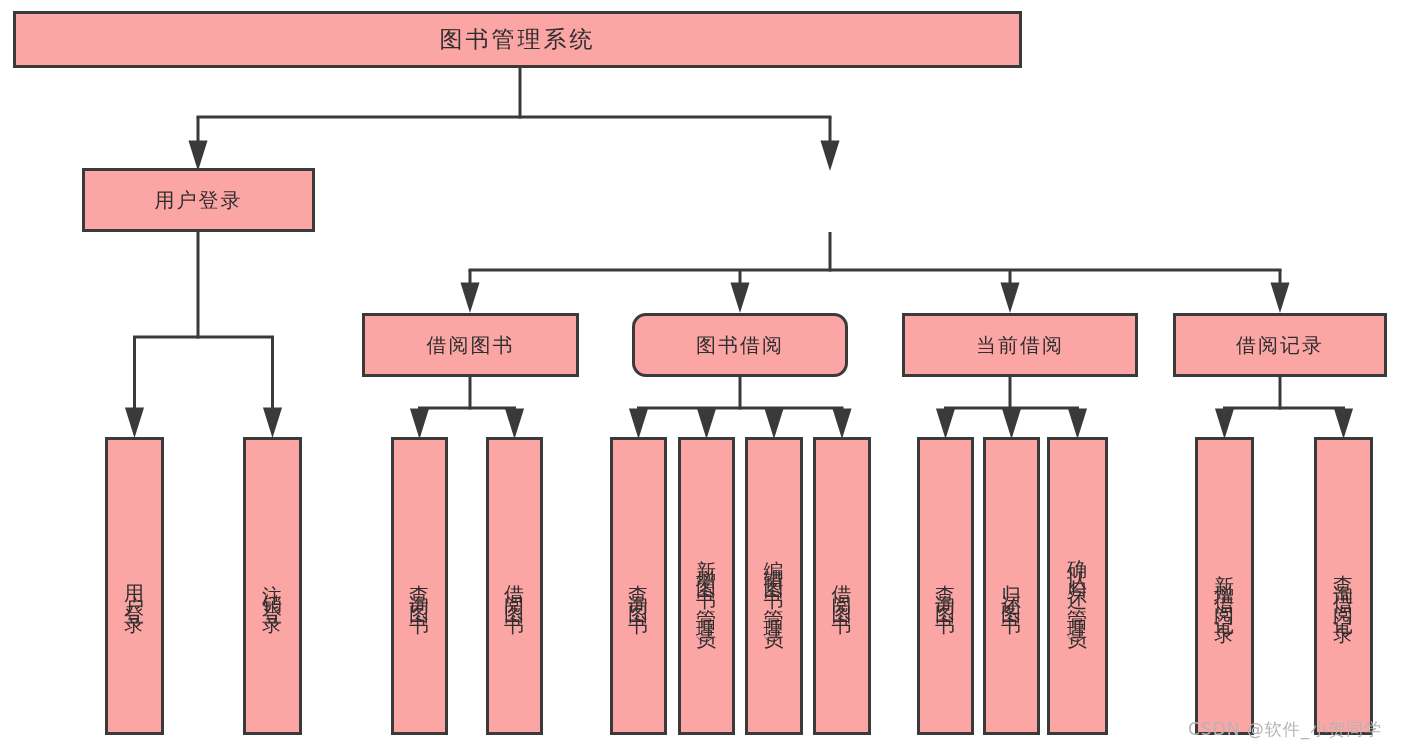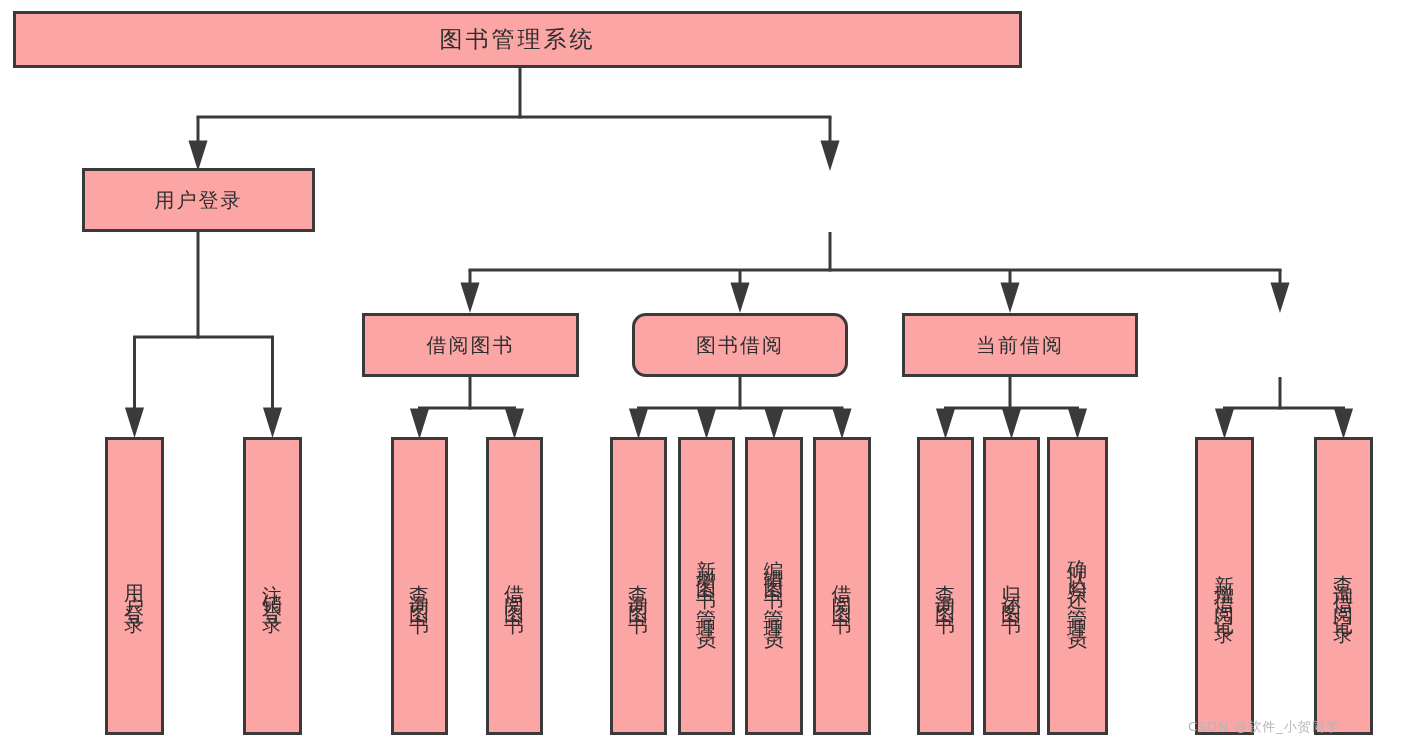--- a/index.html
+++ b/index.html
@@ -41,21 +41,21 @@
     writing-mode: vertical-rl;
     text-orientation: mixed;
     font-size: 20px;
     letter-spacing: 10px;
     padding-top: 6px;
   }
   .watermark {
     position: absolute;
     left: 1188px;
     top: 718px;
-    font-size: 13px;
+    font-size: 17px;
     color: #b5b5b5;
     letter-spacing: 1px;
     z-index: 3;
     white-space: nowrap;
   }
   
   .n-root   { left: 13px;  top: 11px;  width: 1009px; height: 57px; }
   .n-login  { left: 82px;  top: 168px; width: 233px;  height: 64px; }
   .n-mgmt   { left: 713px; top: 168px; width: 233px;  height: 64px; }
   .n-rec    { left: 362px; top: 313px; width: 217px;  height: 64px; }
@@ -150,20 +150,21 @@
     </g>
   </svg>
 
   <div class="node horiz root-box n-root">图书管理系统</div>
 
   <div class="node horiz n-login">用户登录</div>
 
   <div class="node horiz n-rec">借阅图书</div>
   <div class="node horiz n-borrow">图书借阅</div>
   <div class="node horiz n-cur">当前借阅</div>
+  <div class="node horiz n-hist">借阅记录</div>
 
   <div class="node vert v1">用户登录</div>
   <div class="node vert v2">注销登录</div>
 
   <div class="node vert v3">查询图书</div>
   <div class="node vert v4">借阅图书</div>
 
   <div class="node vert v5">查询图书</div>
   <div class="node vert v6">新增图书（管理员）</div>
   <div class="node vert v7">编辑图书（管理员）</div>

